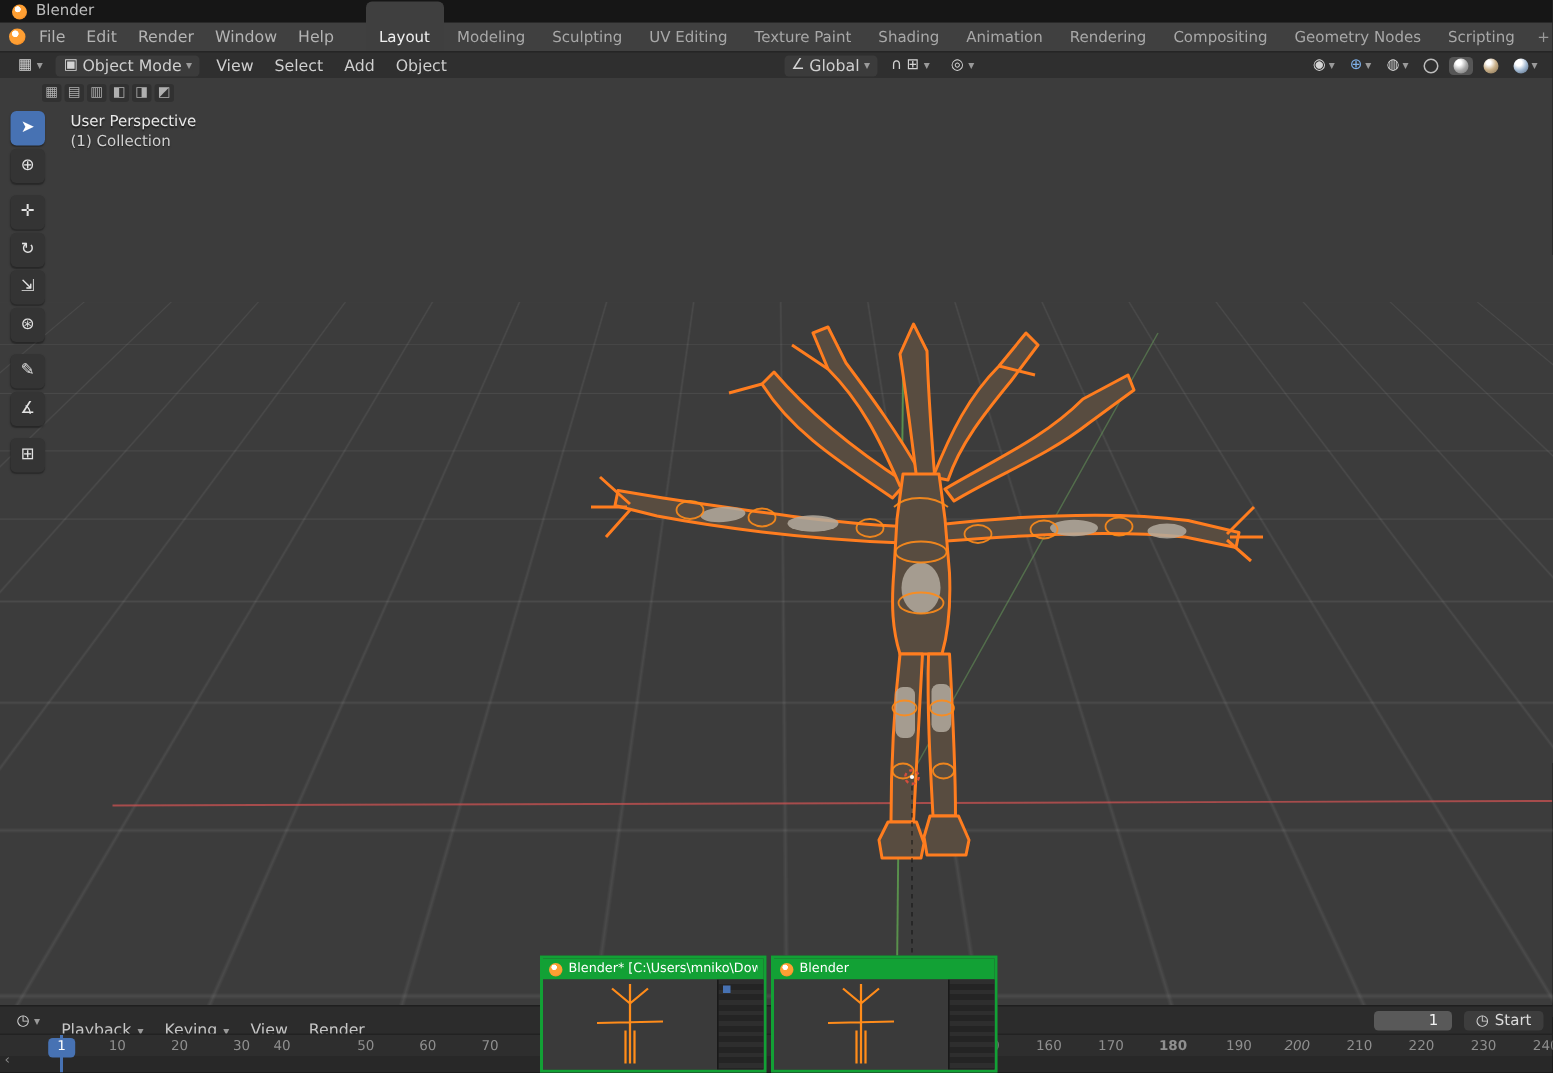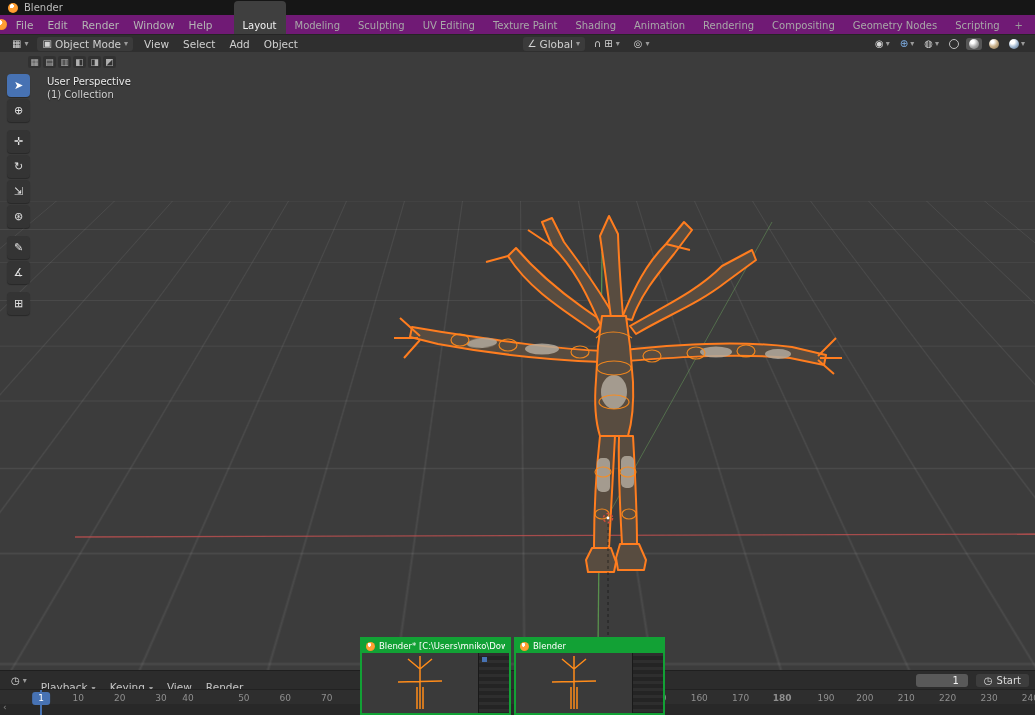--- a/index.html
+++ b/index.html
@@ -6,21 +6,21 @@
   body{
     width:1035px;height:715px;position:relative;overflow:hidden;
     background:#111;font-family:"DejaVu Sans",sans-serif;
     -webkit-user-select:none;user-select:none;cursor:default;color:#c8c8c8;
   }
   
   .titlebar{height:15px;background:#161616;display:flex;align-items:center;gap:6px;padding:0 8px;font-size:10px;color:#bdbdbd;}
   .blender-logo{width:10px;height:10px;border-radius:50%;flex:0 0 auto;
     background:radial-gradient(circle at 38% 32%, #fff 0 20%, #ff9f33 24% 62%, #e8720c 100%);}
   
-  .menubar{height:19px;background:#701a75;display:flex;align-items:center;padding:0 6px;font-size:10.5px;color:#b4b4b4;justify-content:flex-end;}
+  .menubar{height:19px;background:#404040;display:flex;align-items:center;padding:0 6px;font-size:10.5px;color:#b4b4b4;}
   .menu-item{padding:2px 7px;border-radius:3px;white-space:nowrap;}
   .ws-tabs{display:flex;align-items:flex-end;margin-left:14px;height:100%;}
   .ws-tab{padding:19px 9px 3px;font-size:10px;color:#a8a8a8;white-space:nowrap;border-radius:4px 4px 0 0;}
   .ws-tab.active{background:#3f3f3f;color:#f0f0f0;}
   .ws-tab.add{color:#9a9a9a;padding:3px 6px;}
   
   .vheader{height:18px;background:#2f2f2f;border-top:1px solid #252525;display:flex;align-items:center;gap:4px;padding:0 7px;font-size:10.5px;color:#cfcfcf;}
   .hgroup{display:flex;align-items:center;gap:3px;padding:1px 5px;border-radius:3px;background:#3b3b3b;white-space:nowrap;}
   .hgroup.flat{background:transparent;}
   .chev{font-size:8px;color:#9a9a9a;line-height:1;}
@@ -291,21 +291,21 @@
     <span class="tick" style="left: 450.86px;">100</span>
     <span class="tick" style="left: 492.26px;">110</span>
     <span class="tick" style="left: 533.66px;">120</span>
     <span class="tick" style="left: 575.06px;">130</span>
     <span class="tick" style="left: 616.46px;">140</span>
     <span class="tick" style="left: 657.86px;">150</span>
     <span class="tick" style="left: 699.26px;">160</span>
     <span class="tick" style="left: 740.66px;">170</span>
     <span class="tick" style="left: 782.06px; font-weight: bold;">180</span>
     <span class="tick" style="left: 786px; margin-left: 40px;">190</span>
-    <span class="tick" style="left: 864.86px;">200</span>
+    <span class="tick" style="left: 864.86px; font-style: italic;">200</span>
     <span class="tick" style="left: 906.26px;">210</span>
     <span class="tick" style="left: 947.66px;">220</span>
     <span class="tick" style="left: 989.06px;">230</span>
     <span class="tick" style="left: 1030.46px;">240</span>
   </div>
 <div class="corner-arrow">‹</div>
 
 <div class="previews">
   <div class="preview">
     <div class="preview-header">

